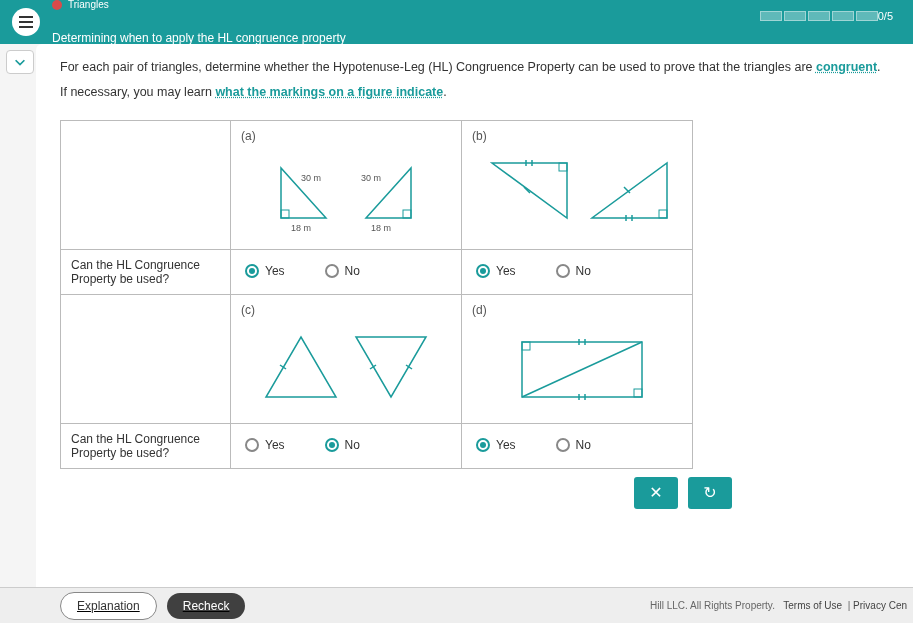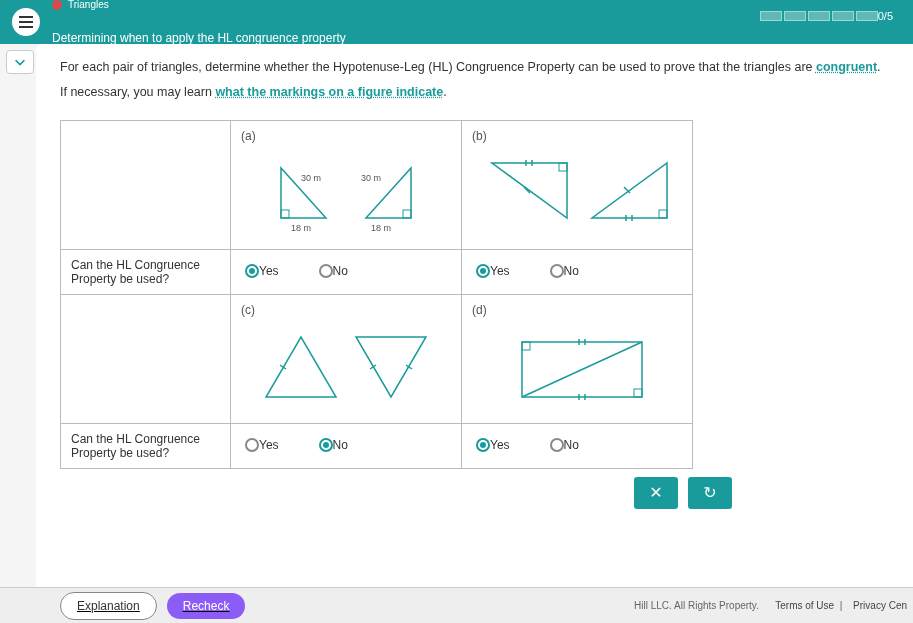--- a/index.html
+++ b/index.html
@@ -25,37 +25,37 @@
 .link { color: #1a9b9b; text-decoration: underline dotted; cursor: pointer; font-weight: bold; }
 
 .grid { border-collapse: collapse; margin-top: 18px; }
 .grid td { border: 1px solid #bbb; padding: 8px 10px; vertical-align: top; font-size: 12px; color: #333; }
 .rowlabel { width: 170px; font-size: 12px; color: #444; }
 .figcell { width: 230px; height: 120px; position: relative; }
 .figlabel { font-size: 12px; color: #555; }
 .answercell { width: 230px; }
 
 .radio-row { display: flex; gap: 40px; padding: 6px 4px; }
-.radio { display: flex; align-items: flex-start; font-size: 12px; cursor: pointer; }
+.radio { display: flex; align-items: flex-start; gap: 6px; font-size: 12px; cursor: pointer; }
 .radio-circle { width: 14px; height: 14px; border-radius: 50%; border: 2px solid #888; display: inline-flex; align-items: center; justify-content: center; }
 .radio-circle.sel { border-color: #1a9b9b; }
 .radio-circle.sel::after { content: ''; width: 6px; height: 6px; border-radius: 50%; background: #1a9b9b; }
 
 .figsvg { stroke: #1a9b9b; stroke-width: 1.5; fill: none; }
 .ftxt { font-size: 9px; fill: #555; stroke: none; }
 
 .action-row { display: flex; gap: 10px; justify-content: flex-end; margin-top: 8px; width: 672px; }
 .action-btn { width: 44px; height: 32px; background: #1a9b9b; color: #fff; border: none; border-radius: 3px; font-size: 16px; cursor: pointer; display:flex;align-items:center;justify-content:center; }
 
 .bottombar { position: absolute; left: 0; right: 0; bottom: 0; height: 36px; background: #eee; border-top: 1px solid #ccc; display: flex; align-items: center; padding: 0 24px 0 60px; gap: 10px; text-decoration: underline; }
 .pill { padding: 6px 16px; border-radius: 16px; font-size: 12px; cursor: pointer; }
 .pill-outline { background: #fff; border: 1px solid #888; color: #333; }
-.pill-solid { background: #8b5cf6; color: #fff; border: none; }
+.pill-solid { background: #404040; color: #fff; border: none; }
 .footer-text { position: absolute; right: 6px; font-size: 10px; color: #666; }
-.footer-text .flink { color: #444; margin-left: 8px; }
+.footer-text .flink { color: #444; }
 
 .tick { stroke: #1a9b9b; stroke-width:1.5; }
 .rightang { fill:none; stroke:#1a9b9b; stroke-width:1; }
 </style>
 </head>
 <body>
 
 <div class="topbar">
   <div class="hamburger">
     <span></span>

